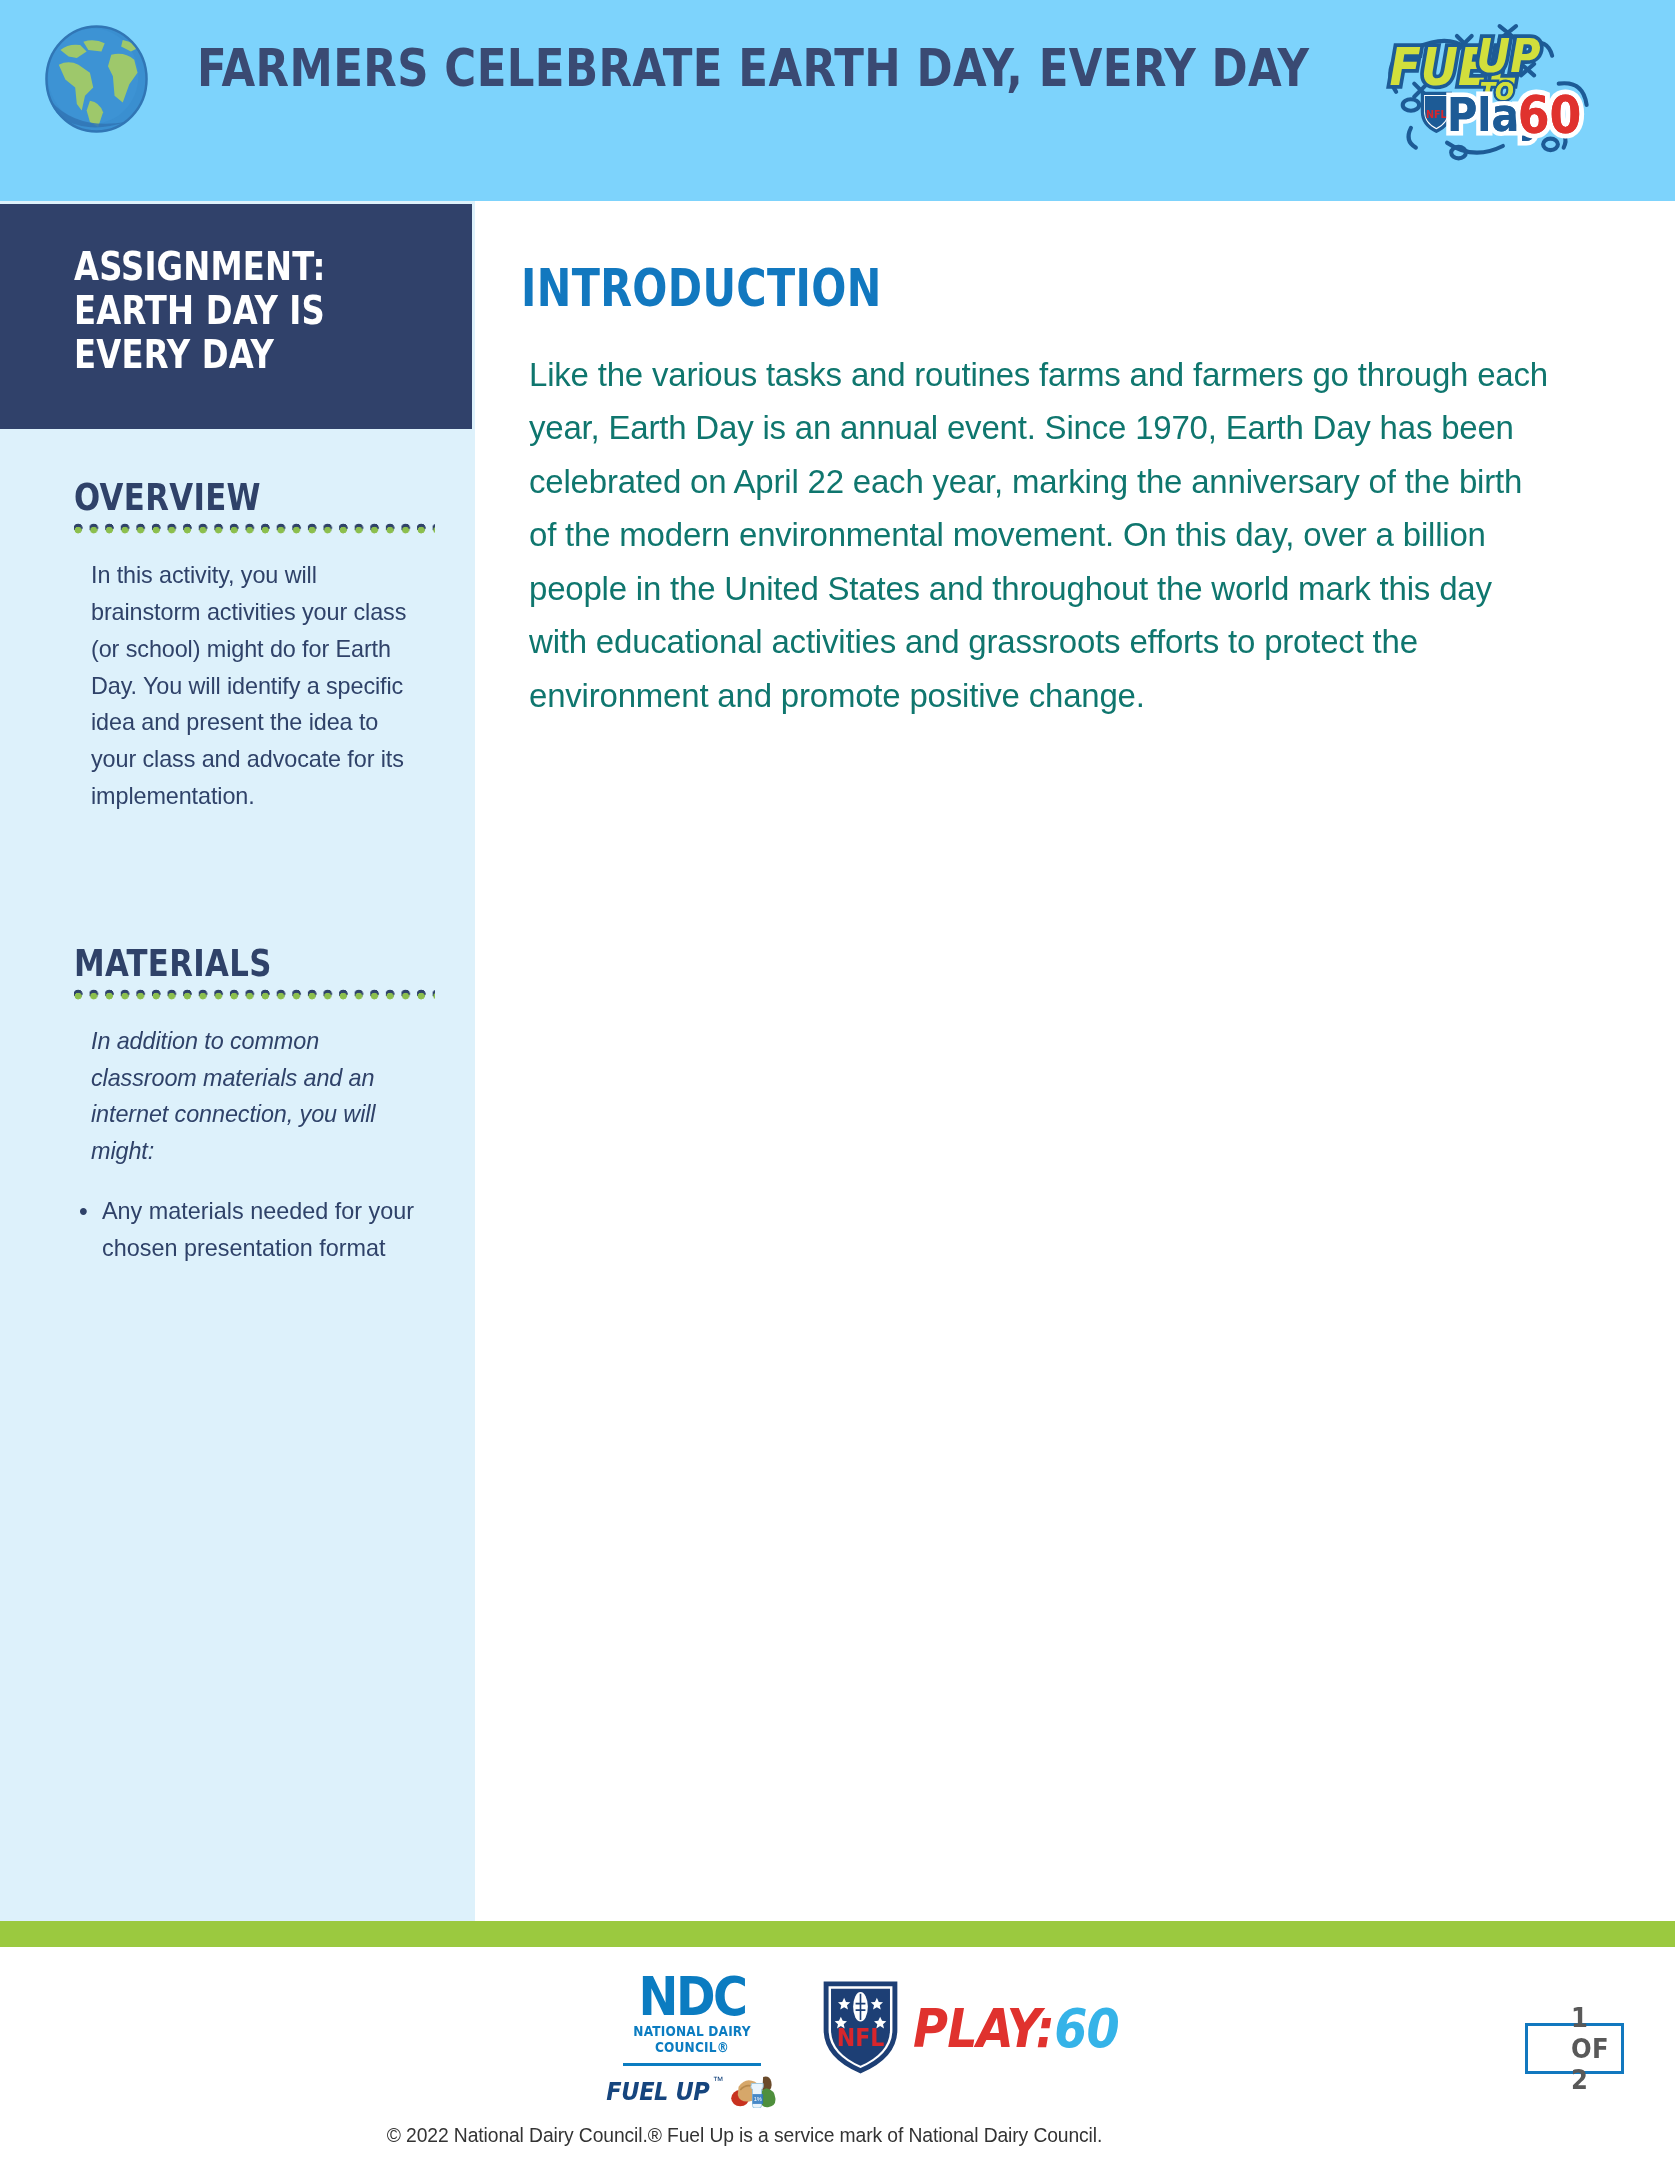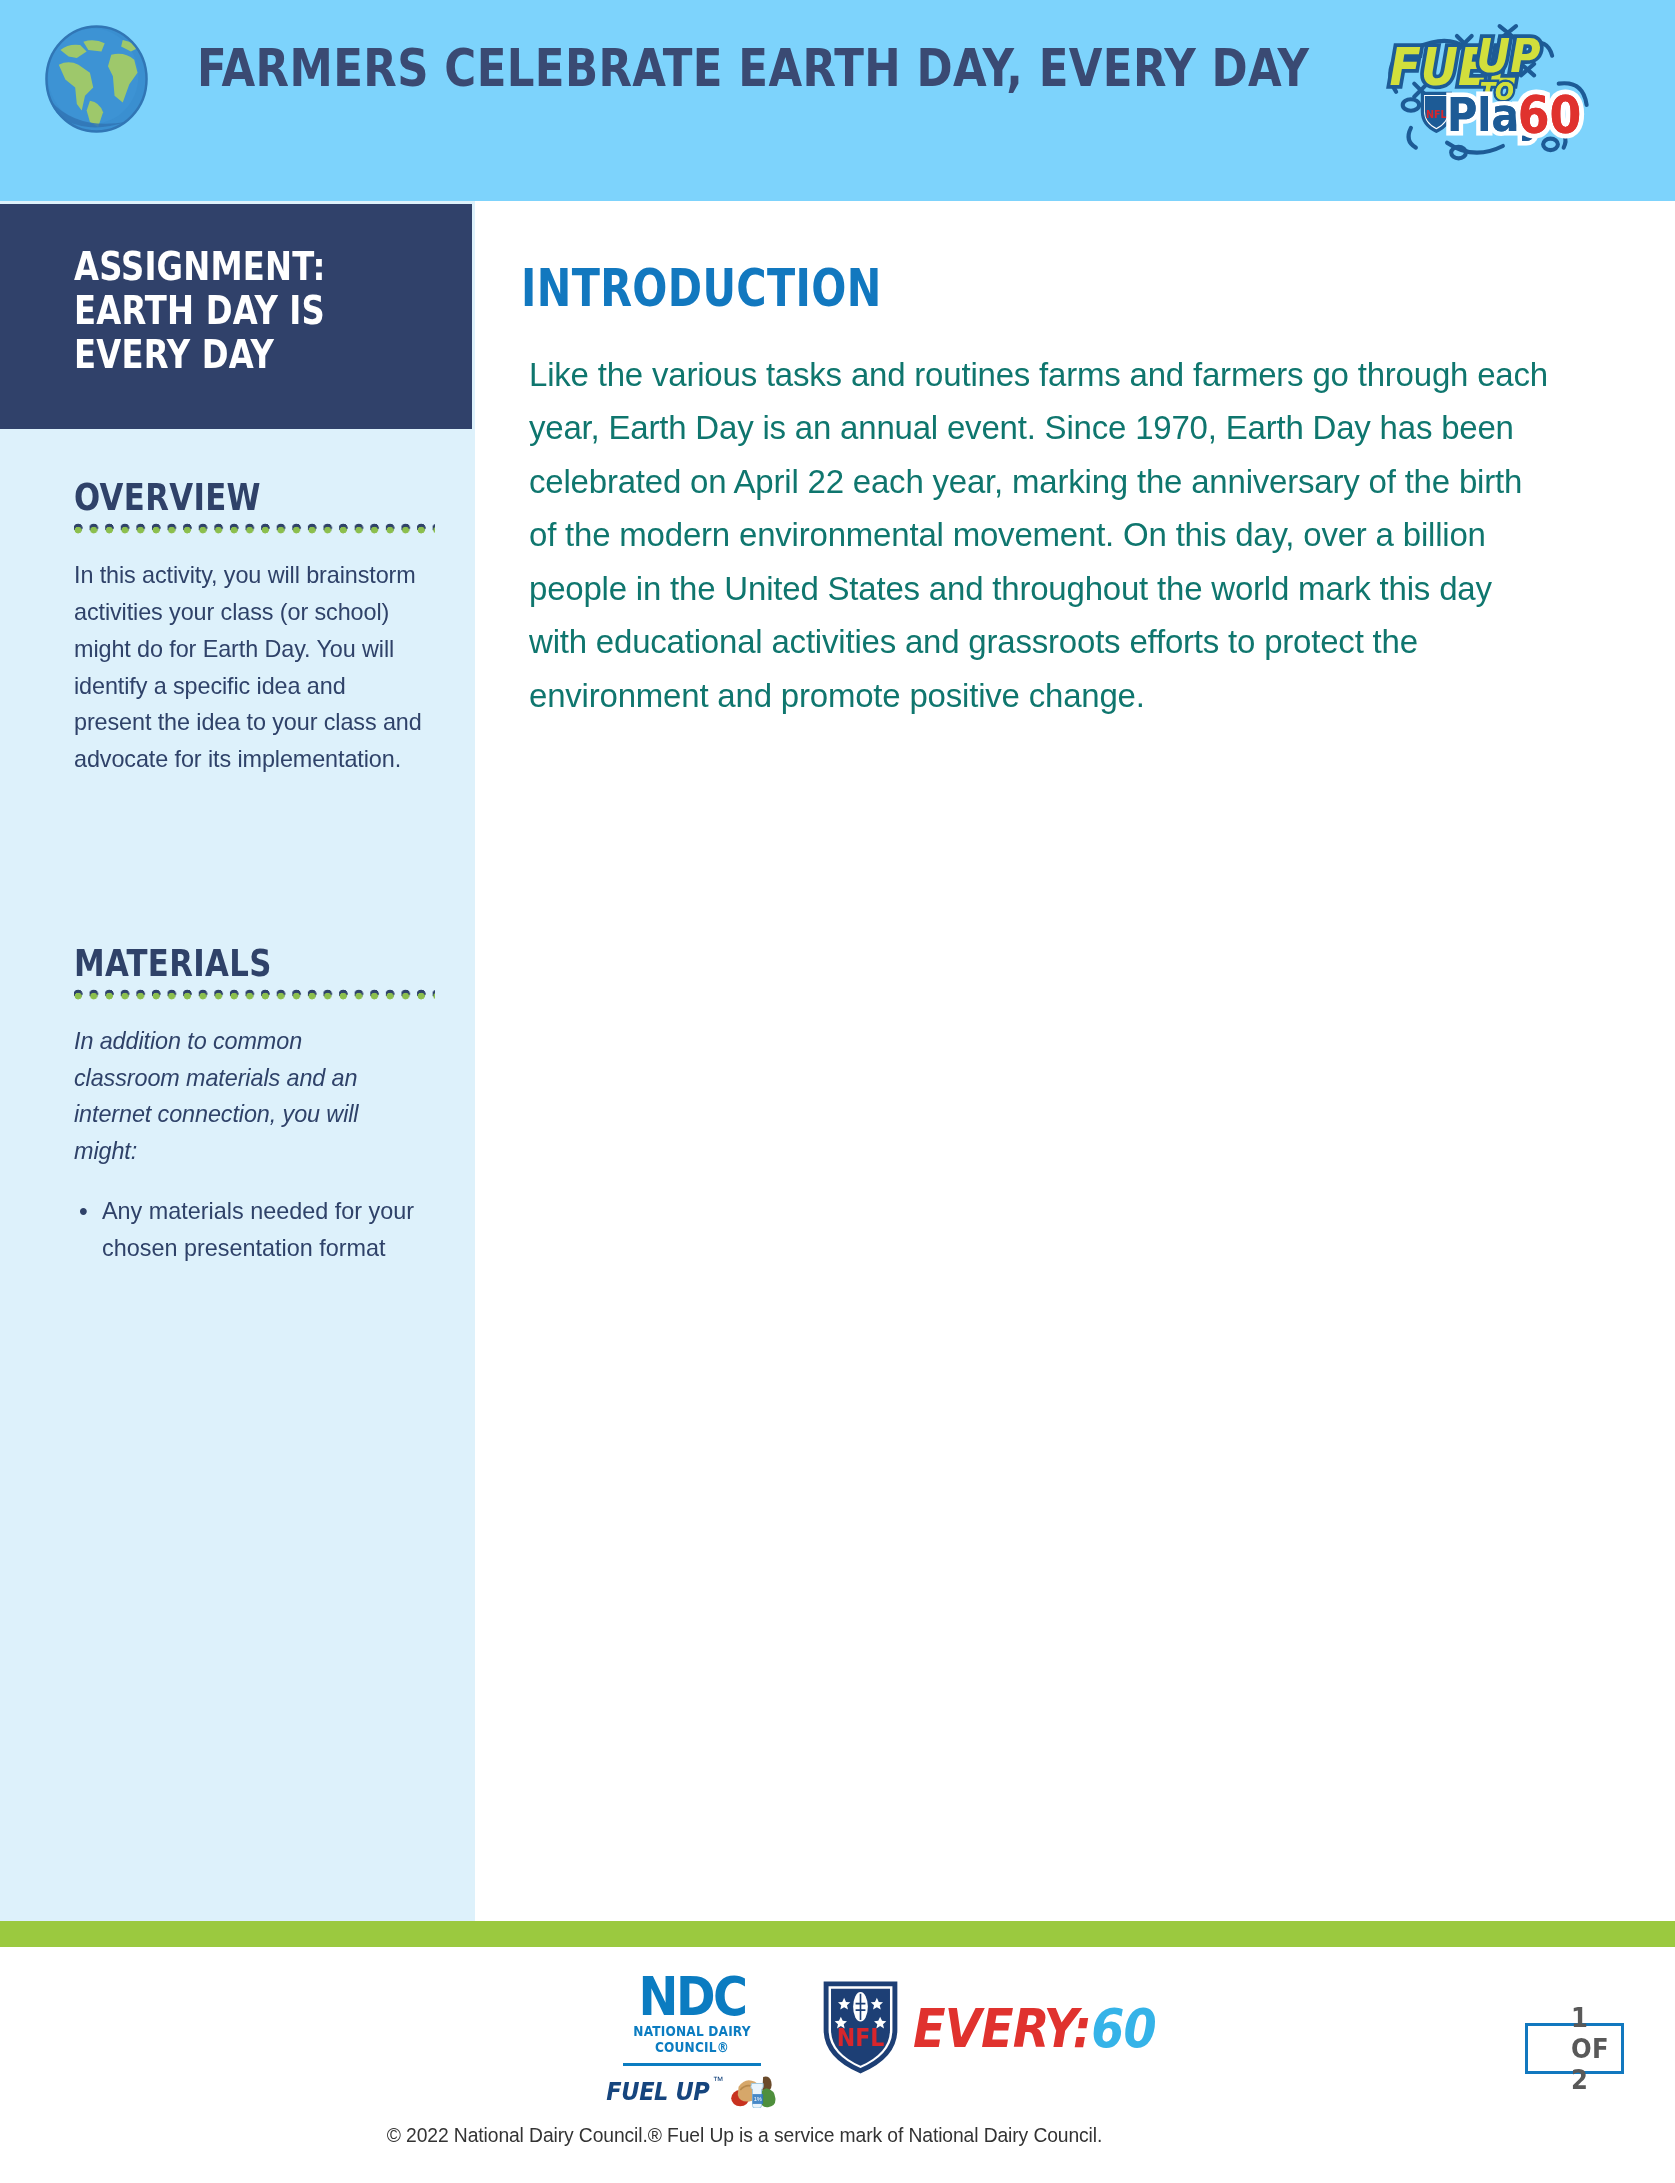--- a/index.html
+++ b/index.html
@@ -120,20 +120,21 @@
       radial-gradient(circle at 4.1px 7.4px, #8cbf4d 0, #8cbf4d 3.3px, rgba(140,191,77,0) 3.8px),
       radial-gradient(circle at 4.1px 5px, #2f4269 0, #2f4269 4.1px, rgba(47,66,105,0) 4.6px);
     background-size: 15.6px 11.5px, 15.6px 11.5px;
     background-repeat: repeat-x, repeat-x;
   }
   .side-body {
     color: #2f4269;
     font-size: 23.4px;
     line-height: 1.57;
     letter-spacing: -0.1px;
+    margin-left: 17px;
   }
   .side-body.italic { font-style: italic; line-height: 1.56; }
   .side-list {
     margin: 18px 0 0 0;
     padding: 0;
     list-style: none;
     color: #2f4269;
     font-size: 23.4px;
     line-height: 1.57;
   }
@@ -424,21 +425,21 @@
             <path d="M68 23 l2.3 5 5.2 .5 -4 3.6 1.2 5.2 -4.7 -2.8 -4.7 2.8 1.2 -5.2 -4 -3.6 5.2 -.5 z"></path>
             <path d="M24 46 l2.3 5 5.2 .5 -4 3.6 1.2 5.2 -4.7 -2.8 -4.7 2.8 1.2 -5.2 -4 -3.6 5.2 -.5 z"></path>
             <path d="M72 46 l2.3 5 5.2 .5 -4 3.6 1.2 5.2 -4.7 -2.8 -4.7 2.8 1.2 -5.2 -4 -3.6 5.2 -.5 z"></path>
             <ellipse cx="48" cy="34" rx="9" ry="18"></ellipse>
           </g>
           <path d="M48 18 v32" stroke="#1d3f75" stroke-width="2"></path>
           <path d="M42 30 h12 M42 38 h12" stroke="#1d3f75" stroke-width="2"></path>
           <text x="48" y="82" text-anchor="middle" font-family="'Liberation Sans Narrow','DejaVu Sans Condensed','Liberation Sans',sans-serif" font-size="30" font-weight="bold" fill="#d8262c">NFL</text>
         </svg>
       </span>
-      <span class="play60"><span class="red">EVERY:</span><span class="cyan">60</span></span>
+      <span class="play60"><span class="red">PLAY:</span><span class="cyan">60</span></span>
     </div>
   </div>
 
   <div class="page-badge">
     <span>1 OF 2</span>
   </div>
 
   <div class="copyright">© 2022 National Dairy Council.® Fuel Up is a service mark of National Dairy Council.</div>
 
 </div>

